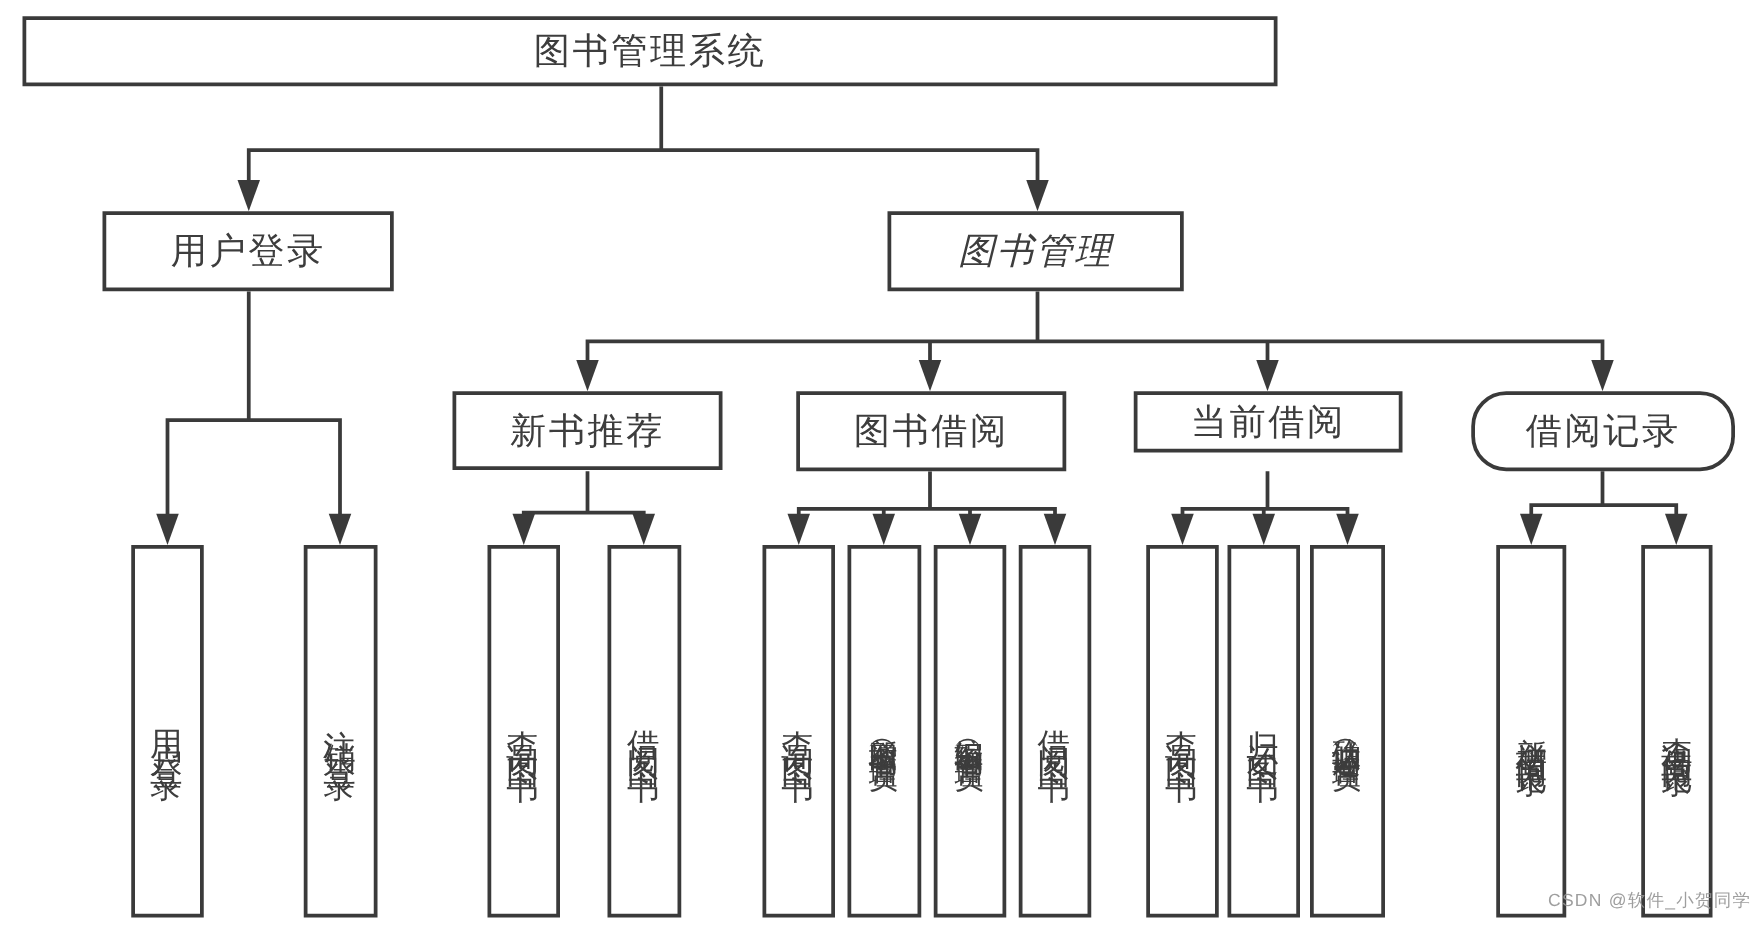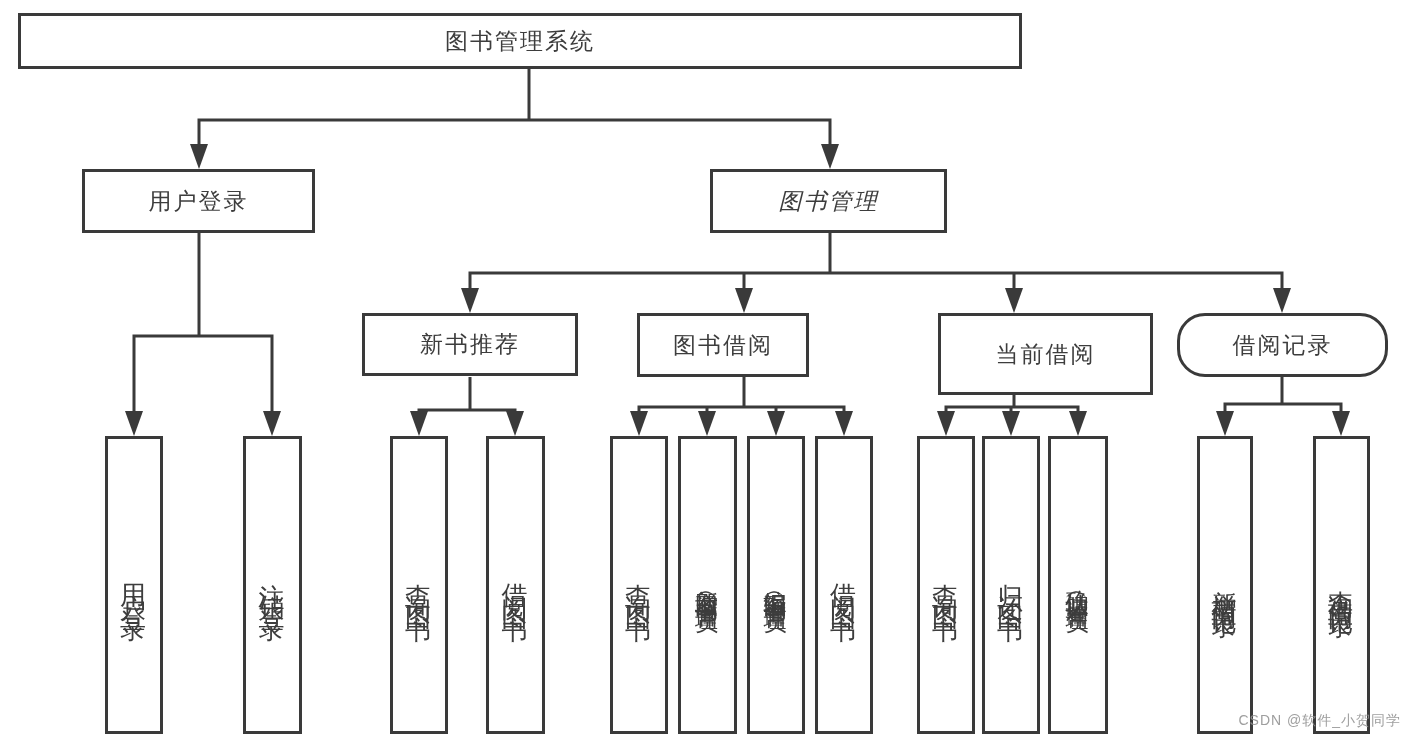--- a/index.html
+++ b/index.html
@@ -21,21 +21,21 @@
     box-sizing: border-box;
     background: #ffffff;
     border: 3px solid #3a3a3a;
     display: flex;
     align-items: center;
     justify-content: center;
     z-index: 1;
     color: #3d3d3d;
   }
   .hlabel {
-    font-size: 23px;
+    font-size: 29px;
     letter-spacing: 2px;
     white-space: nowrap;
     color: #3d3d3d;
   }
   .vbox span {
     writing-mode: vertical-rl;
     white-space: nowrap;
     color: #3d3d3d;
   }
   .sp4 { font-size: 26px; letter-spacing: 11px; }
@@ -97,24 +97,24 @@
   <div class="box" style="left:82px; top:169px; width:233px; height:64px;">
     <span class="hlabel">用户登录</span>
   </div>
   <div class="box" style="left:710px; top:169px; width:237px; height:64px;font-style:italic;">
     <span class="hlabel">图书管理</span>
   </div>
 
   <div class="box" style="left:362px; top:313px; width:216px; height:63px;">
     <span class="hlabel">新书推荐</span>
   </div>
-  <div class="box" style="left:637px; top:313px; width:172px; height:64px;">
+  <div class="box" style="left:637px; top:313px; width:216px; height:64px;">
     <span class="hlabel">图书借阅</span>
   </div>
-  <div class="box" style="left:938px; top:313px; width:215px; height:82px;">
+  <div class="box" style="left:907px; top:313px; width:215px; height:49px;">
     <span class="hlabel">当前借阅</span>
   </div>
   <div class="box" style="left:1177px; top:313px; width:211px; height:64px;border-radius:28px;">
     <span class="hlabel">借阅记录</span>
   </div>
 
   <div class="box vbox" style="left:105px; top:436px; width:58px; height:298px;">
     <span class="sp4">用户登录</span>
   </div>
   <div class="box vbox" style="left:243px; top:436px; width:59px; height:298px;">

